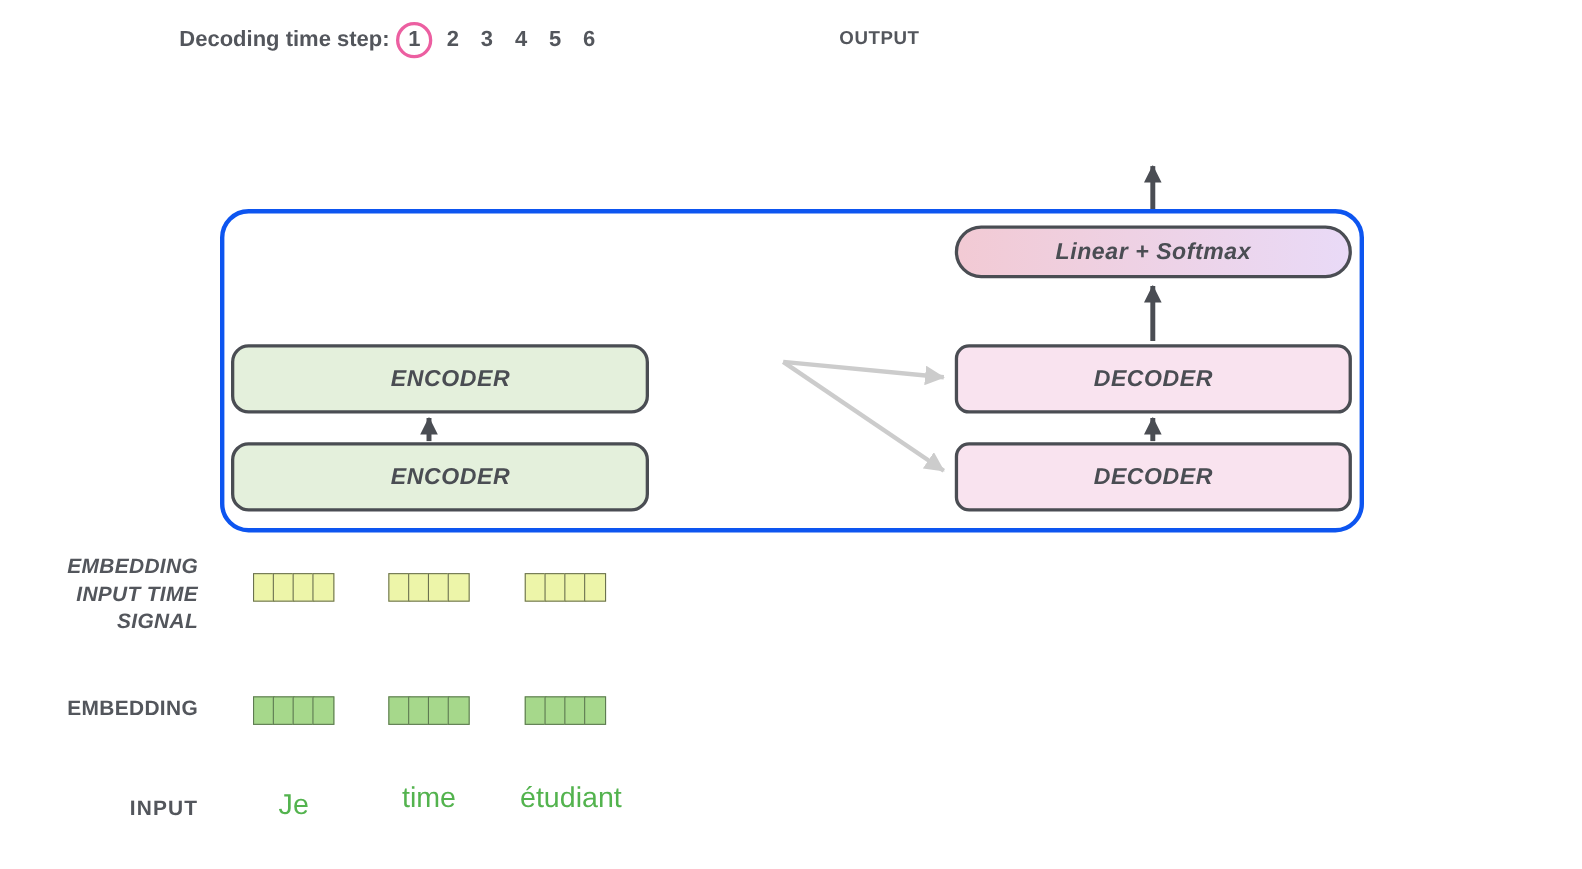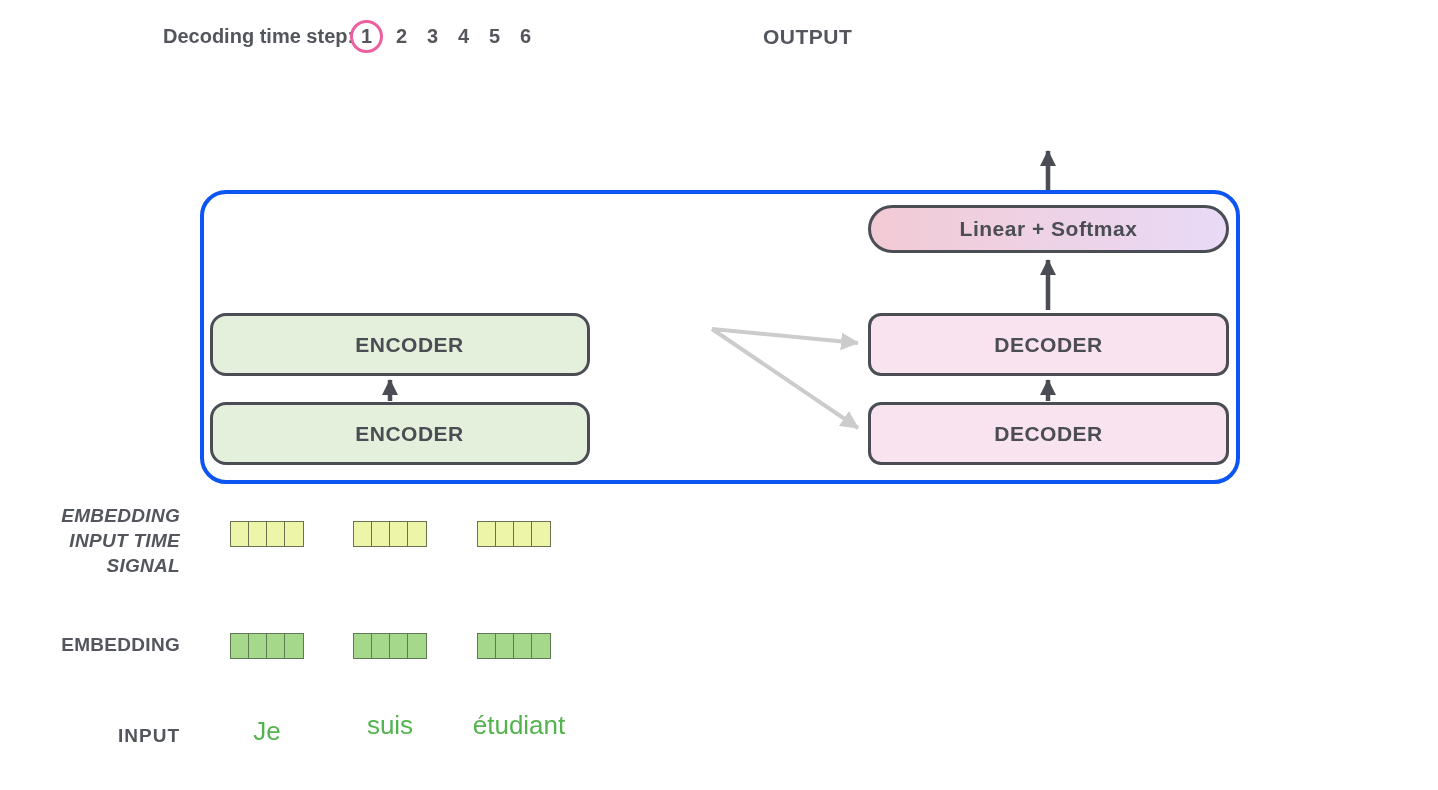--- a/index.html
+++ b/index.html
@@ -18,21 +18,21 @@
     position: absolute;
     left: 163px; top: 16px;
     display: flex;
     align-items: center;
     height: 40px;
   }
   .timestep-label {
     font-size: 20px;
     font-weight: 700;
     color: var(--label-ink, #53565c);
-    margin-right: 0;
+    margin-right: 10px;
     white-space: nowrap;
   }
   .steps { display: flex; align-items: center; gap: 18px; }
   .step {
     font-size: 20px;
     font-weight: 700;
     color: var(--label-ink, #53565c);
     display: inline-flex;
     align-items: center;
     justify-content: center;
@@ -43,21 +43,21 @@
     width: 27px; height: 27px;
     min-width: 27px;
     border: 3.5px solid var(--step-circle-pink, #ec5fa1);
     border-radius: 50%;
     margin-right: -6px;
     margin-left: -4px;
   }
   .output-label {
     position: absolute;
     left: 763px; top: 25px;
-    font-size: 21px;
+    font-size: 17px;
     font-weight: 700;
     letter-spacing: 0.5px;
     color: var(--label-ink, #53565c);
   }
 
   
   .model-frame {
     position: absolute;
     left: 200px; top: 190px;
     width: 1032px; height: 286px;
@@ -72,20 +72,21 @@
     width: 355px; height: 57px;
     border: 3px solid var(--ink, #4a4d53);
     border-radius: 16px;
     display: flex;
     align-items: center;
     justify-content: center;
     font-size: 21px;
     font-weight: 700;
     letter-spacing: 0.5px;
     color: var(--ink, #4a4d53);
+    font-style: italic;
   }
   .encoder { background: var(--encoder-fill, #e4f0dc); padding-left: 19px; }
   .decoder { background: var(--decoder-fill, #f9e3ef); border-radius: 13px; }
   .enc-top { left: 210px; top: 313px; }
   .enc-bottom { left: 210px; top: 402px; }
   .dec-top { left: 868px; top: 313px; }
   .dec-bottom { left: 868px; top: 402px; }
   .linear-softmax {
     left: 868px; top: 205px;
     height: 42px;
@@ -240,16 +241,16 @@
       <span class="cell"></span>
   </div>
   <div class="vector embedding em-3">
     <span class="cell"></span>
       <span class="cell"></span>
       <span class="cell"></span>
       <span class="cell"></span>
   </div>
 
   <div class="input-word word-1">Je</div>
-  <div class="input-word word-2">suis</div>
+  <div class="input-word word-2">time</div>
   <div class="input-word word-3">étudiant</div>
 
 </div>
 
 </body></html>

